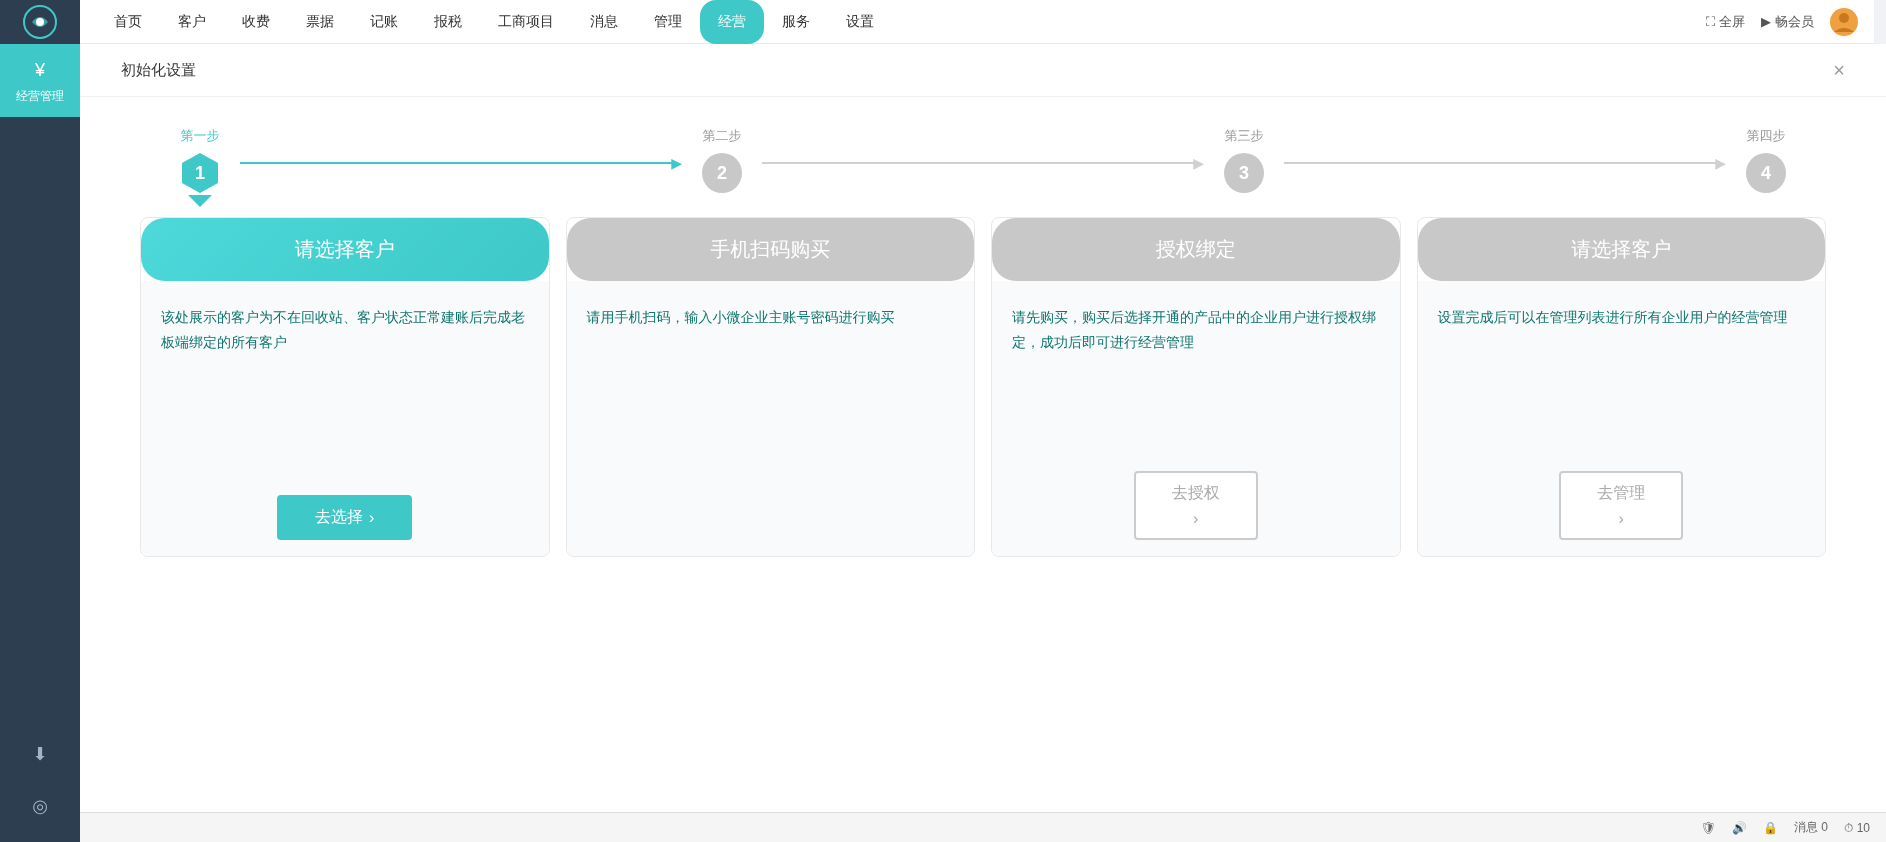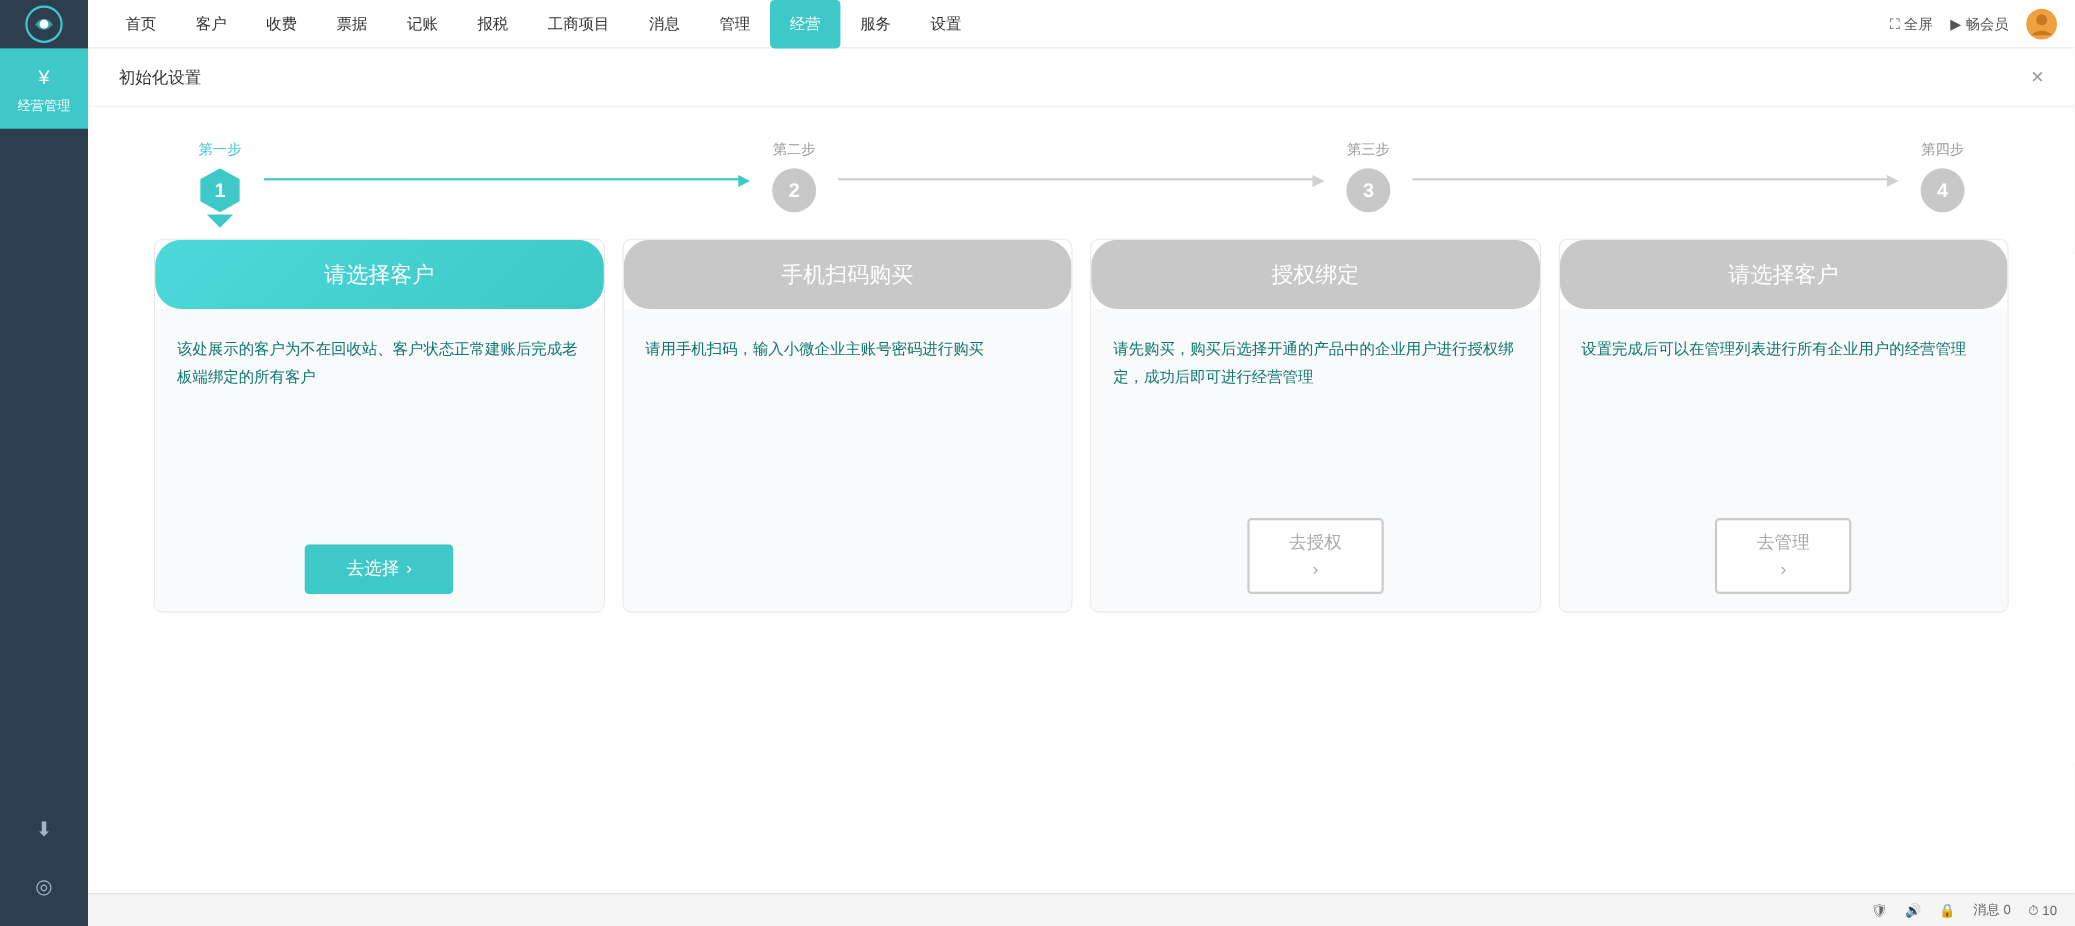--- a/index.html
+++ b/index.html
@@ -7,37 +7,37 @@
 
     
     .top-nav {
       background: #fff;
       height: 44px;
       display: flex;
       align-items: center;
       padding: 0 16px;
       border-bottom: 1px solid #e8e8e8;
       position: fixed;
-      top: 0; left: 80px; right: 0;
+      top: 0; left: 80px; right: 12px;
       z-index: 100;
     }
     .nav-item {
       padding: 0 18px;
       height: 44px;
       display: flex;
       align-items: center;
       cursor: pointer;
       font-size: 14px;
       color: #333;
       white-space: nowrap;
     }
     .nav-item.active {
       background: #3ec8c8;
       color: #fff;
-      border-radius: 4px;
+      border-radius: 16px;
     }
     .nav-right {
       margin-left: auto;
       display: flex;
       align-items: center;
       gap: 16px;
     }
     .nav-right-item {
       display: flex;
       align-items: center;
@@ -110,21 +110,21 @@
     
     .content-panel {
       background: #fff;
       margin: 0;
       height: 100%;
       position: relative;
       overflow: hidden;
     }
 
     .panel-header {
-      padding: 16px 28px;
+      padding: 16px 41px;
       font-size: 15px;
       color: #333;
       border-bottom: 1px solid #f0f0f0;
       display: flex;
       align-items: center;
       justify-content: space-between;
     }
 
     .close-btn {
       font-size: 20px;

